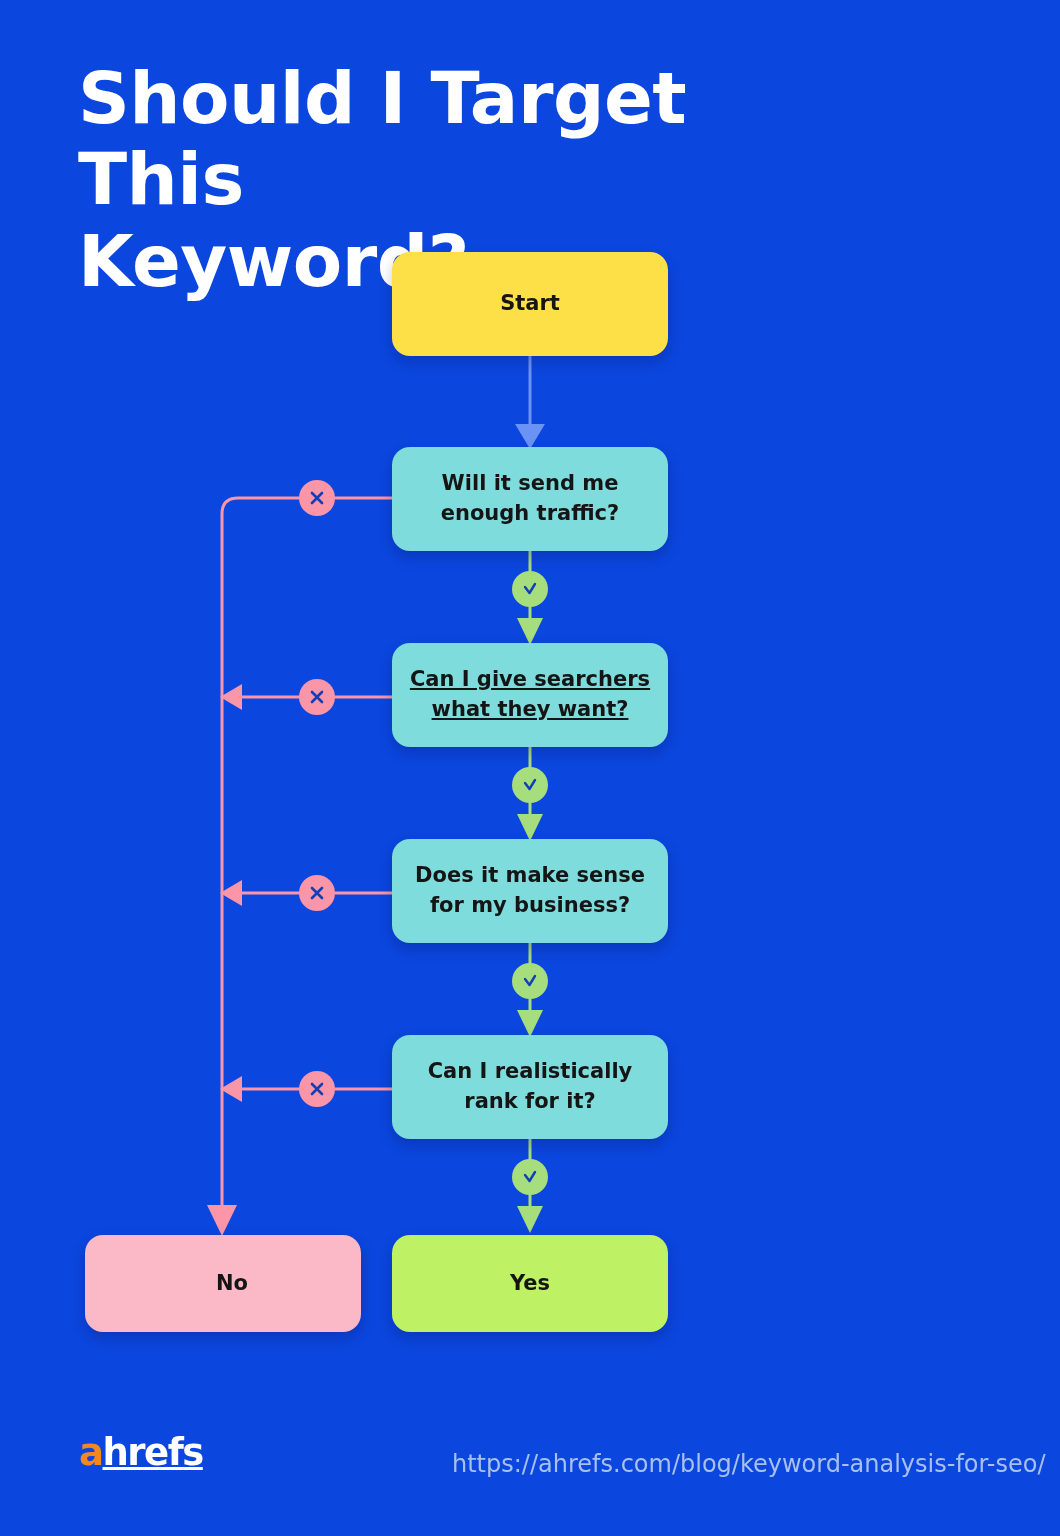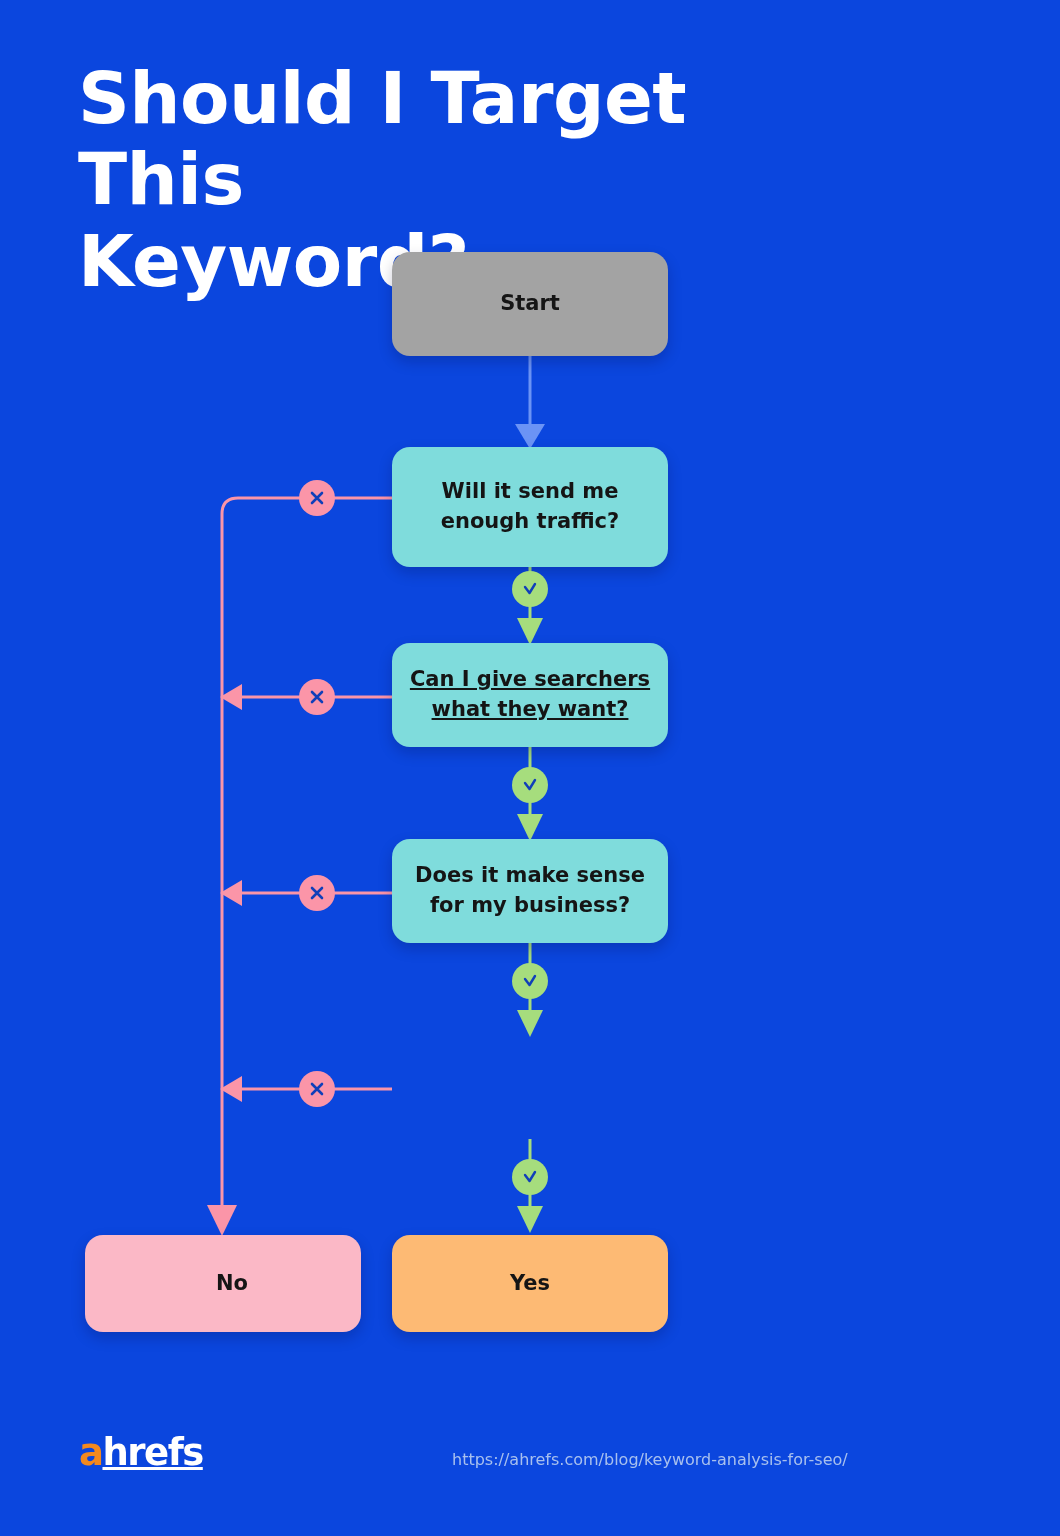--- a/index.html
+++ b/index.html
@@ -51,24 +51,24 @@
     text-align: center;
     color: #151515;
     font-family: "DejaVu Sans", sans-serif;
     font-weight: bold;
     font-size: 21px;
     line-height: 1.42;
     padding: 8px 14px;
     box-shadow: 0 6px 14px rgba(0, 10, 60, 0.22);
     white-space: pre-line;
   }
-  .node-start  { background: #a3a3a3; }
+  .node-start  { background: #fde047; }
   .node-q      { background: #7FDCDC; }
   .node-no     { background: #FBB8C6; padding-left: 32px; }
-  .node-yes    { background: #fdba74; text-align: right; }
+  .node-yes    { background: #bef264; text-align: right; }
 
   
   .badge {
     position: absolute;
     width: 36px;
     height: 36px;
     border-radius: 50%;
     display: flex;
     align-items: center;
     justify-content: center;
@@ -90,21 +90,21 @@
   }
   #logo .logo-a { color: #F3891E; }
   #logo .logo-rest { color: #FFFFFF; text-decoration: underline; }
 
   #footer-url {
     position: absolute;
     left: 452px;
     top: 1450px;
     color: #A8C0EE;
     font-family: "DejaVu Sans", sans-serif;
-    font-size: 16px;
+    font-size: 24px;
     letter-spacing: 0px;
     white-space: nowrap;
   }
 </style>
 </head>
 <body>
 
 <div id="page">
 
   <div id="title">Should I Target This
@@ -156,29 +156,31 @@
       <polygon points="242,1076 242,1102 220,1089" fill="#FB95A8"></polygon>
     </g>
 
     <g>
       <polygon points="207,1205 237,1205 222,1236" fill="#FB95A8"></polygon>
     </g>
   </svg>
 
   <div class="node node-start" style="left:392px; top:252px; width:276px; height:104px;">Start</div>
 
-  <div class="node node-q" style="left:392px; top:447px; width:276px; height:120px;">Will it send me
+  <div class="node node-q" style="left:392px; top:447px; width:276px; height:104px;">Will it send me
 enough traffic?</div>
 
   <div class="node node-q" style="left:392px; top:643px; width:276px; height:104px;text-decoration:underline;">Can I give searchers
 what they want?</div>
 
   <div class="node node-q" style="left:392px; top:839px; width:276px; height:104px;">Does it make sense
 for my business?</div>
 
+  <div class="node node-q" style="left:392px; top:1035px; width:276px; height:104px;">Can I realistically
+rank for it?</div>
 
   <div class="node node-no" style="left:85px; top:1235px; width:276px; height:97px;">No</div>
 
   <div class="node node-yes" style="left:392px; top:1235px; width:276px; height:97px;">Yes</div>
 
   <div class="badge badge-x" style="left:299px; top:480px;">
     <svg width="18" height="18" viewBox="0 0 18 18" aria-hidden="true">
       <path d="M4 4 L14 14 M14 4 L4 14" stroke="#103FB9" stroke-width="2.6" stroke-linecap="round"></path>
     </svg>
   </div>

